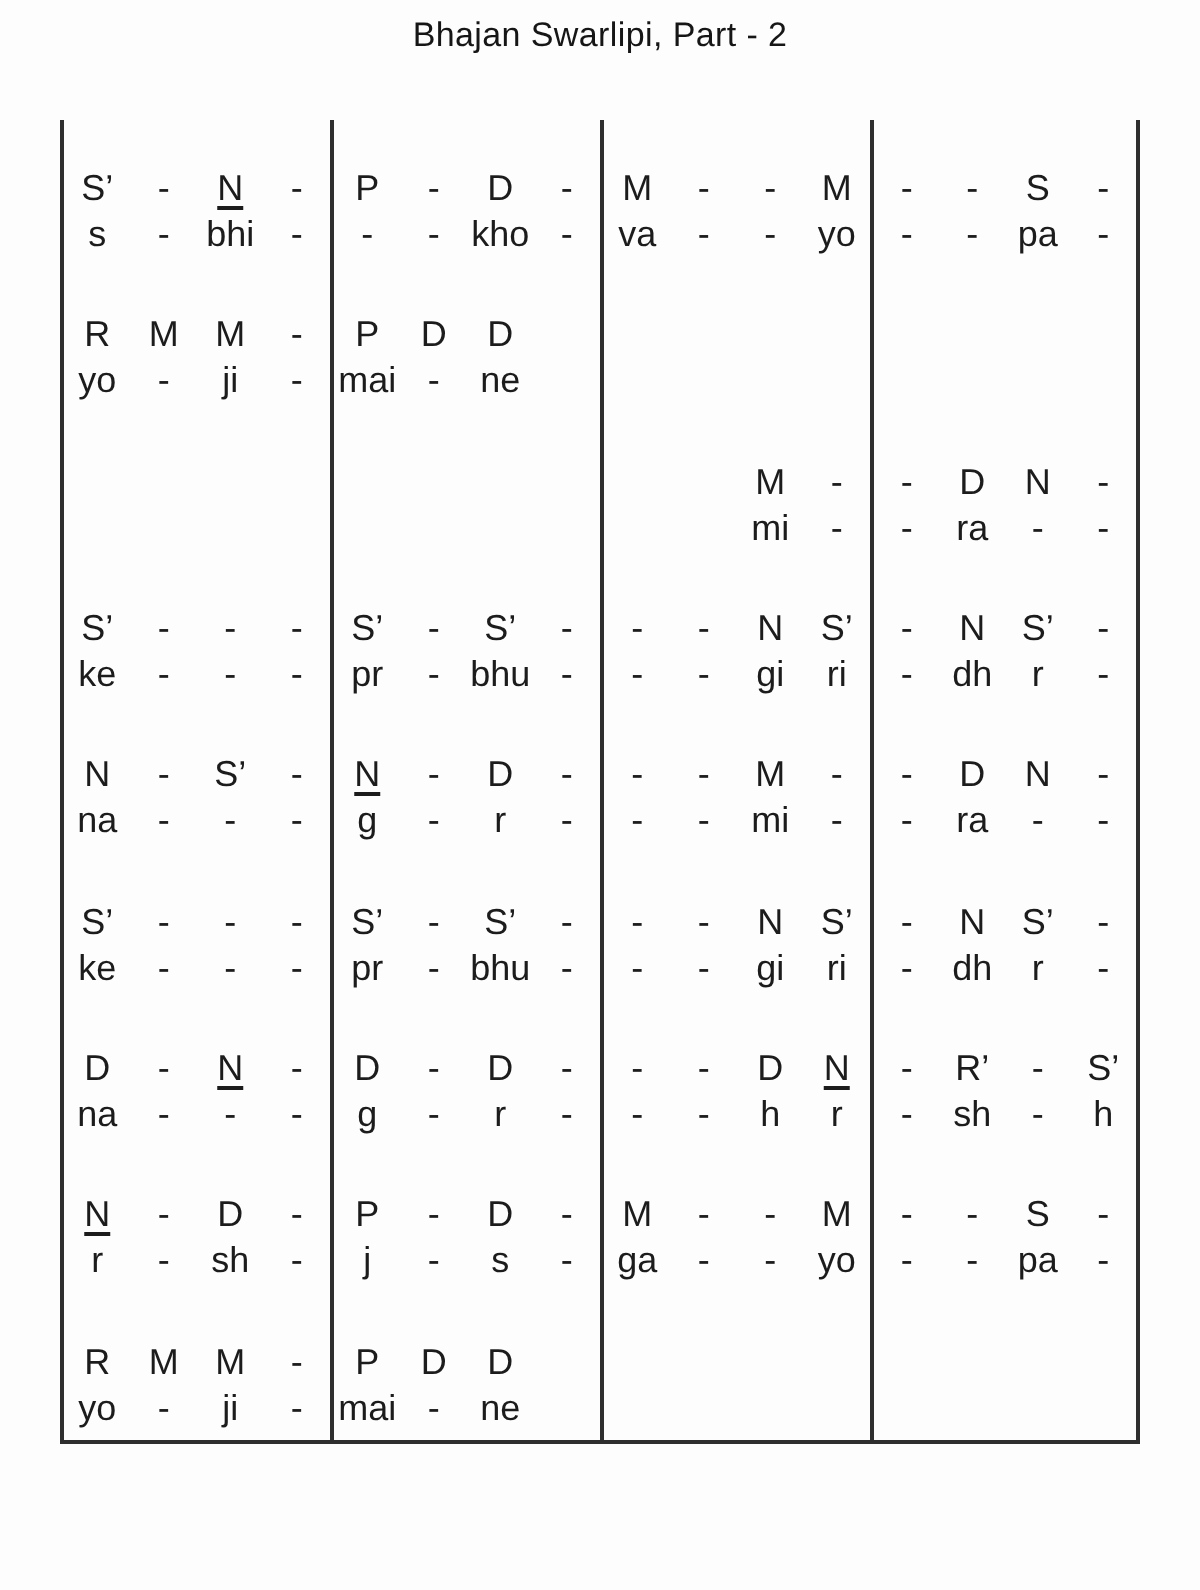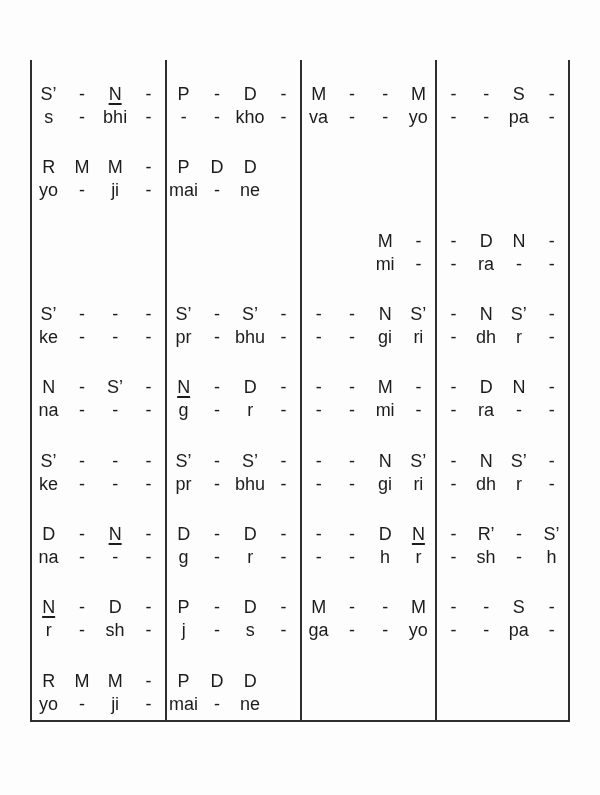--- a/index.html
+++ b/index.html
@@ -73,20 +73,21 @@
   .komal {
     text-decoration: underline;
     text-decoration-thickness: 2px;
     text-underline-offset: 3px;
   }
 </style>
 </head>
 <body>
 
 <div class="page">
+  <div class="title">Bhajan Swarlipi, Part - 2</div>
   <div class="ntable">
       <div class="nrow">
         <div class="cell">
           <div class="line notes">
             <span>S’</span>
             <span>-</span>
             <span class="komal">N</span>
             <span>-</span>
           </div>
           <div class="line lyrics">

